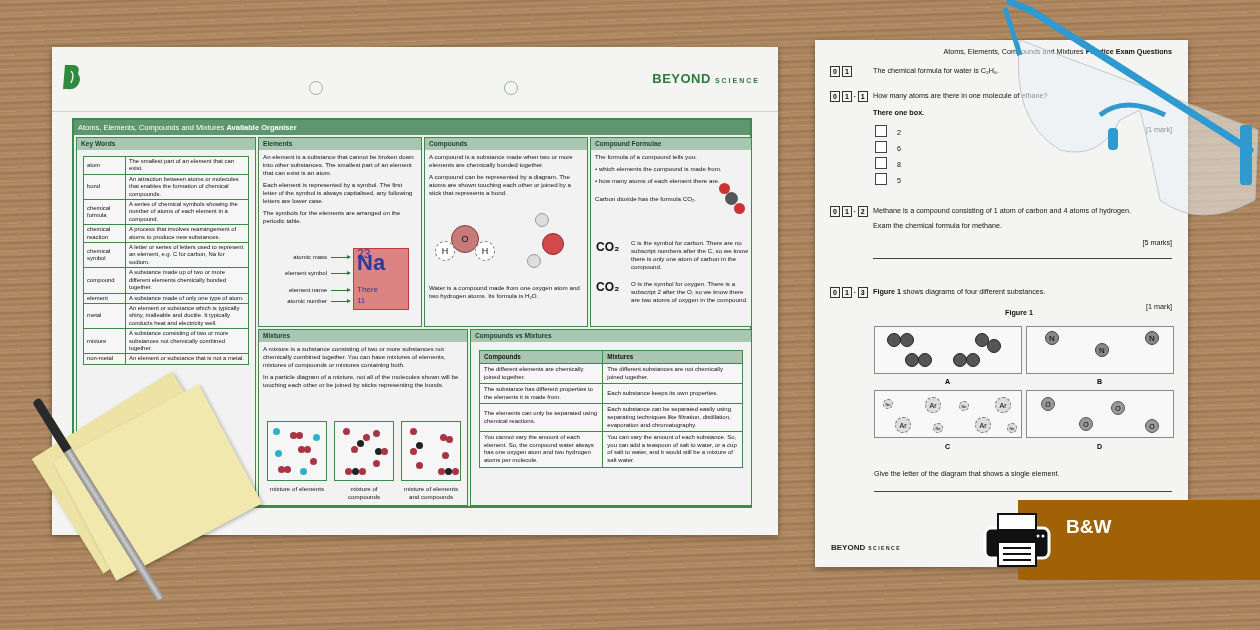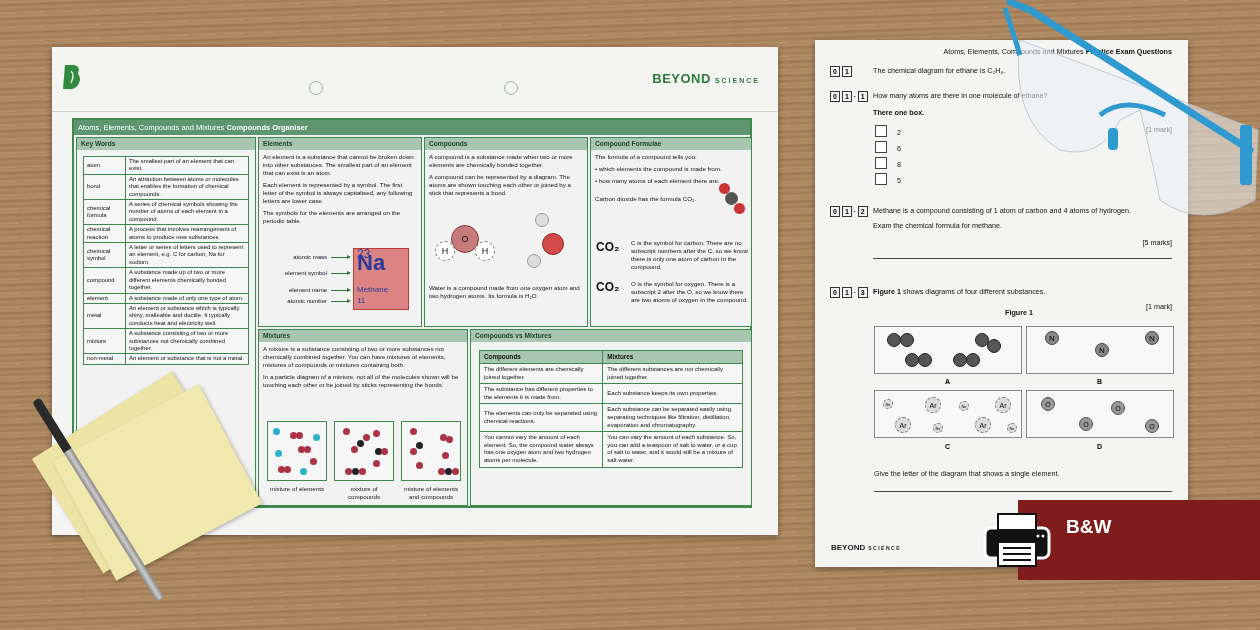--- a/index.html
+++ b/index.html
@@ -37,40 +37,40 @@
 .mixbox{position:absolute;top:91px;width:60px;height:60px;border:1.5px solid #3d8a4c;background:#f6f6f6}
 .mixcap{position:absolute;top:155px;width:60px;font-size:6.2px;text-align:center;line-height:8px}
 .dot{position:absolute;width:7px;height:7px;border-radius:50%}
 .eq-text{position:absolute;font-size:7.2px;color:#111}
 .qnum{position:absolute;display:flex;gap:2px;font-size:7px;font-weight:bold}
 .qnum span{border:1px solid #333;padding:0 2px;line-height:9px}
 .tickbox{position:absolute;width:12px;height:12px;border:1px solid #444;background:#fff}
 .figbox{position:absolute;width:148px;height:48px;border:1px solid #888;background:#f8f8f8}
 .figlbl{position:absolute;font-size:7px;font-weight:bold}
 .ansline{position:absolute;border-top:1px solid #444}
-.banner{position:absolute;left:1018px;top:500px;width:242px;height:80px;background:#7f1d1d;color:#fff}
+.banner{position:absolute;left:1018px;top:500px;width:242px;height:80px;background:#a16207;color:#fff}
 .banner .t1{position:absolute;left:48px;top:16px;font-weight:bold;font-size:19px}
 .banner .t2{position:absolute;left:48px;top:38px;font-size:19px}
 .printer{position:absolute;left:-36px;top:10px;width:70px;height:60px}
 </style>
 </head>
 <body>
 
 <div class="sheet" id="ko">
   <svg class="logo" viewBox="0 0 20 28">
       <path d="M3 2 L12 2 Q19 3 16 11 Q20 15 16 22 Q13 27 5 26 L1 26 Z" fill="#2f8a3f"></path>
       <path d="M9 8 Q13 12 9 20" stroke="#e6f0e6" stroke-width="1.5" fill="none"></path>
     </svg>
   <div class="hole" style="left:257px"></div>
   <div class="hole" style="left:452px"></div>
   <div class="brand"><span>BEYOND</span><small>SCIENCE</small></div>
   <div class="hdrline"></div>
 
   <div class="ko-frame">
-    <div class="ko-title"><span>Atoms, Elements, Compounds and Mixtures </span><b>Compounds Organiser</b></div>
+    <div class="ko-title"><span>Atoms, Elements, Compounds and Mixtures </span><b>Available Organiser</b></div>
 
     <div class="panel" style="left:2px;top:17px;width:180px;height:369px">
       <div class="ph">Key Words</div>
       <div class="pb" style="padding:6px 6px">
         <table class="kw">
           <tbody id="kw-body">
               <tr>
                 <td>atom</td>
                 <td>The smallest part of an element that can exist.</td>
               </tr>
@@ -126,21 +126,21 @@
       <div class="arr" style="top:119px"></div>
       <div class="lbl" style="top:131px">element symbol</div>
       <div class="arr" style="top:135px"></div>
       <div class="lbl" style="top:148px">element name</div>
       <div class="arr" style="top:152px"></div>
       <div class="lbl" style="top:159px">atomic number</div>
       <div class="arr" style="top:163px"></div>
       <div class="natile">
         <span class="m">23</span>
         <span class="s">Na</span>
-        <span class="n">Methane</span>
+        <span class="n">There</span>
         <span class="z">11</span>
       </div>
     </div>
 
     <div class="panel" style="left:350px;top:17px;width:164px;height:190px">
       <div class="ph">Compounds</div>
       <div class="pb">
         <p>A compound is a substance made when two or more elements are chemically bonded together.</p>
         <p>A compound can be represented by a diagram. The atoms are shown touching each other or joined by a stick that represents a bond.</p>
       </div>
@@ -261,21 +261,21 @@
   </div>
 </div>
 
 <div class="sheet" id="eq">
   <div class="eq-text" style="right:16px;top:7px"><span>Atoms, Elements, Compounds and Mixtures </span><b>Practice Exam Questions</b></div>
 
   <div class="qnum" style="left:15px;top:26px">
       <span>0</span>
       <span>1</span>
     </div>
-  <div class="eq-text" style="left:58px;top:26px">The chemical diagram for ethane is C₂H₆.</div>
+  <div class="eq-text" style="left:58px;top:26px">The chemical formula for water is C₂H₆.</div>
 
   <div class="qnum" style="left:15px;top:51px"><span>0</span><span>1</span>.<span>1</span></div>
   <div class="eq-text" style="left:58px;top:51px">How many atoms are there in one molecule of ethane?</div>
   <div class="eq-text" style="left:58px;top:68px;font-weight:bold">There one box.</div>
   <div class="tickbox" style="left:60px;top:85px"></div>
     <div class="eq-text" style="left:82px;top:88px">2</div>
   <div class="tickbox" style="left:60px;top:101px"></div>
     <div class="eq-text" style="left:82px;top:104px">6</div>
   <div class="tickbox" style="left:60px;top:117px"></div>
     <div class="eq-text" style="left:82px;top:120px">8</div>

